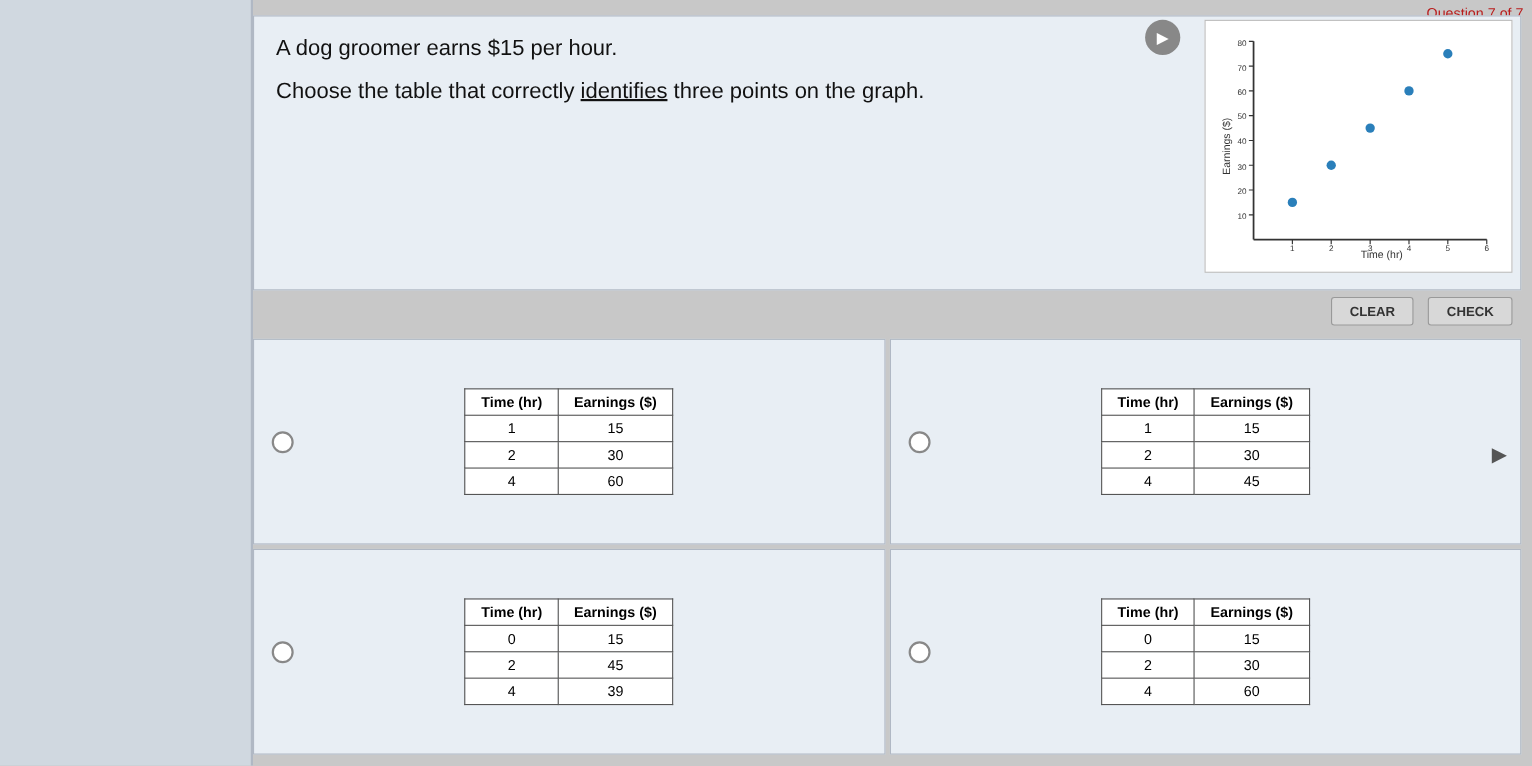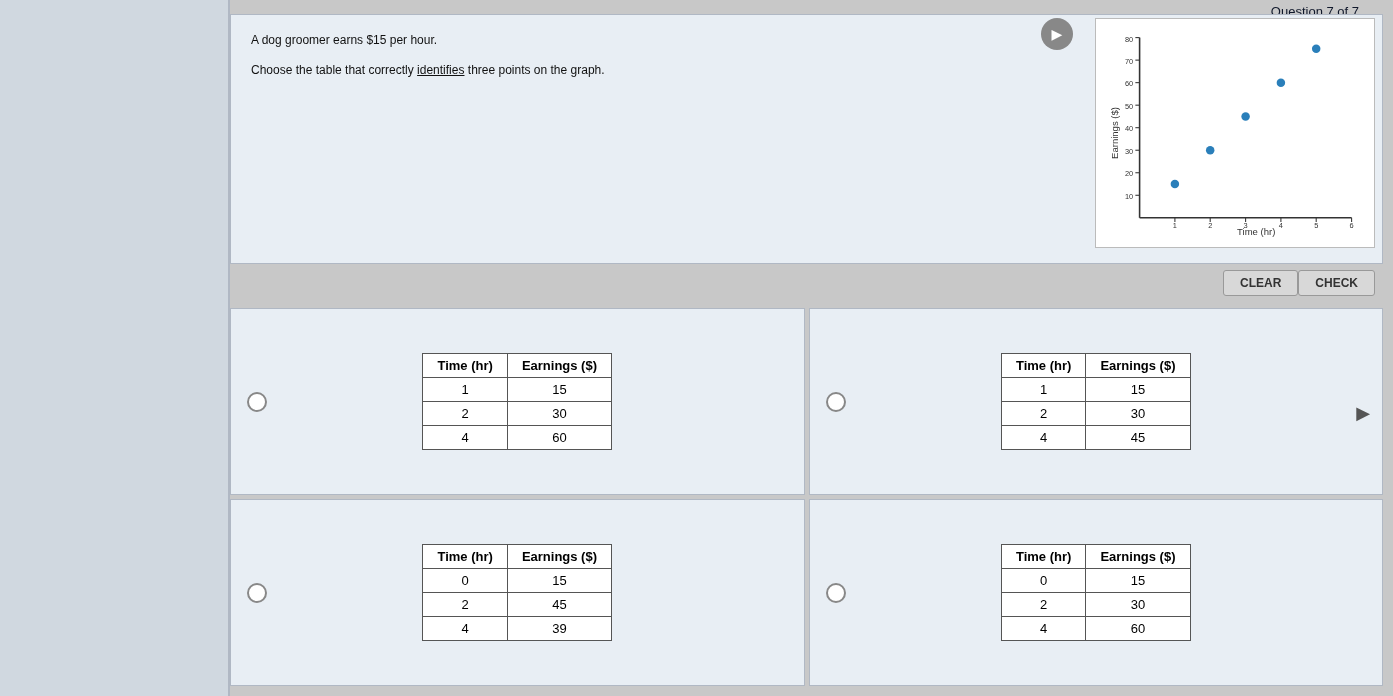--- a/index.html
+++ b/index.html
@@ -8,23 +8,23 @@
       font-family: Arial, sans-serif;
       width: 1393px;
       height: 696px;
       overflow: hidden;
       position: relative;
     }
 
     .question-label {
       position: absolute;
       top: 4px;
-      right: 34px;
+      right: 8px;
       font-size: 13px;
-      color: #0f172a;
+      color: #b91c1c;
       margin-left: 18px;
     }
 
     
     .top-panel {
       position: absolute;
       top: 14px;
       left: 230px;
       right: 10px;
       height: 250px;
@@ -33,21 +33,21 @@
       display: flex;
       align-items: flex-start;
     }
 
     .problem-text {
       flex: 1;
       padding: 18px 20px;
     }
 
     .problem-text p {
-      font-size: 12px;
+      font-size: 20px;
       color: #111;
       margin-bottom: 16px;
     }
 
     .problem-text p.choose {
       margin-bottom: 13px;
     }
 
     .problem-text u {
       text-decoration: underline;
@@ -86,21 +86,21 @@
       width: 100%;
       height: 100%;
     }
 
     
     .buttons-row {
       position: absolute;
       top: 270px;
       right: 18px;
       display: flex;
-      gap: 0;
+      gap: 13px;
     }
 
     .btn-clear, .btn-check {
       padding: 5px 16px;
       font-size: 12px;
       border: 1px solid #999;
       background: #d8d8d8;
       cursor: pointer;
       border-radius: 3px;
       color: #333;

